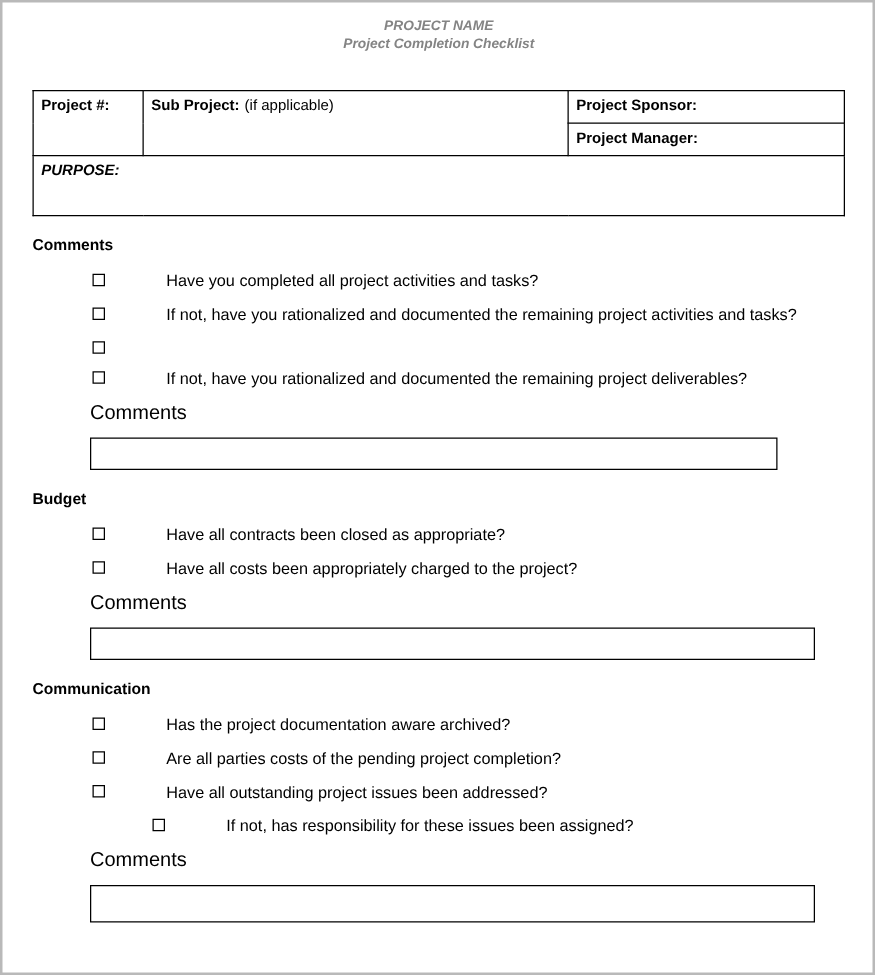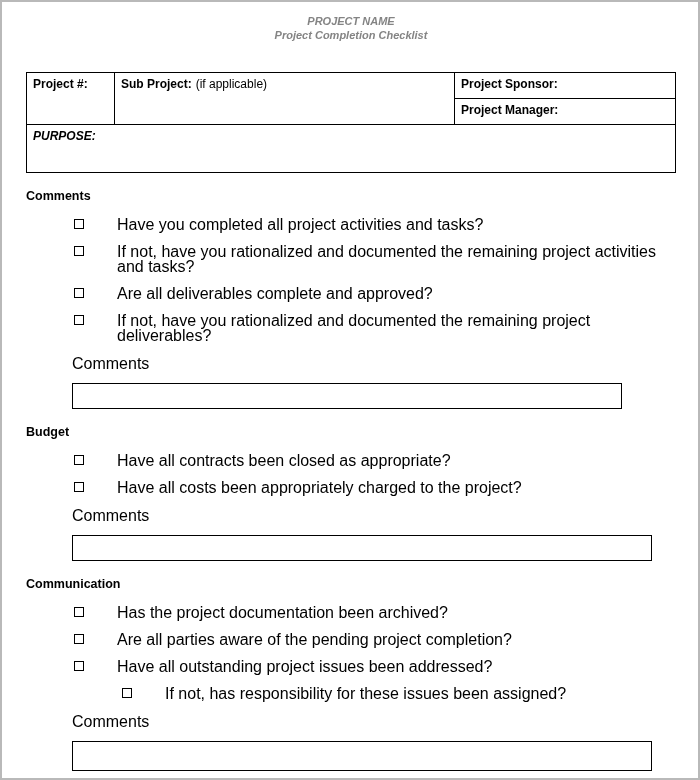--- a/index.html
+++ b/index.html
@@ -45,22 +45,23 @@
   
   .section-title {
     font-weight: bold;
     font-size: 12.5px;
     margin: 16px 0 14px 0;
   }
   .check-row {
     display: flex;
     align-items: flex-start;
     margin: 0 0 12px 48px;
-    font-size: 16px;
+    font-size: 13px;
     line-height: 15px;
+    gap: 16px;
   }
   .check-row.indent2 { margin-left: 96px; }
   .checkbox {
     width: 10px;
     height: 10px;
     border: 1px solid #000;
     background: #fff;
     flex: 0 0 auto;
     margin-right: 33px;
     margin-top: 2px;
@@ -127,21 +128,20 @@
     <div class="check-row">
       <span class="checkbox"></span>
       <span>Have you completed all project activities and tasks?</span>
     </div>
     <div class="check-row">
       <span class="checkbox"></span>
       <span>If not, have you rationalized and documented the remaining project activities and tasks?</span>
     </div>
     <div class="check-row">
       <span class="checkbox"></span>
-      <span>Are all deliverables complete and approved?</span>
     </div>
     <div class="check-row">
       <span class="checkbox"></span>
       <span>If not, have you rationalized and documented the remaining project deliverables?</span>
     </div>
 
     <div class="comments-label">Comments</div>
     <input type="text" class="comment-box" style="">
   </section>
 
@@ -159,25 +159,25 @@
 
     <div class="comments-label">Comments</div>
     <input type="text" class="comment-box wide" style="">
   </section>
 
   <section>
     <div class="section-title">Communication</div>
 
     <div class="check-row">
       <span class="checkbox"></span>
-      <span>Has the project documentation been archived?</span>
+      <span>Has the project documentation aware archived?</span>
     </div>
     <div class="check-row">
       <span class="checkbox"></span>
-      <span>Are all parties aware of the pending project completion?</span>
+      <span>Are all parties costs of the pending project completion?</span>
     </div>
     <div class="check-row">
       <span class="checkbox"></span>
       <span>Have all outstanding project issues been addressed?</span>
     </div>
     <div class="check-row indent2">
       <span class="checkbox"></span>
       <span>If not, has responsibility for these issues been assigned?</span>
     </div>
 

